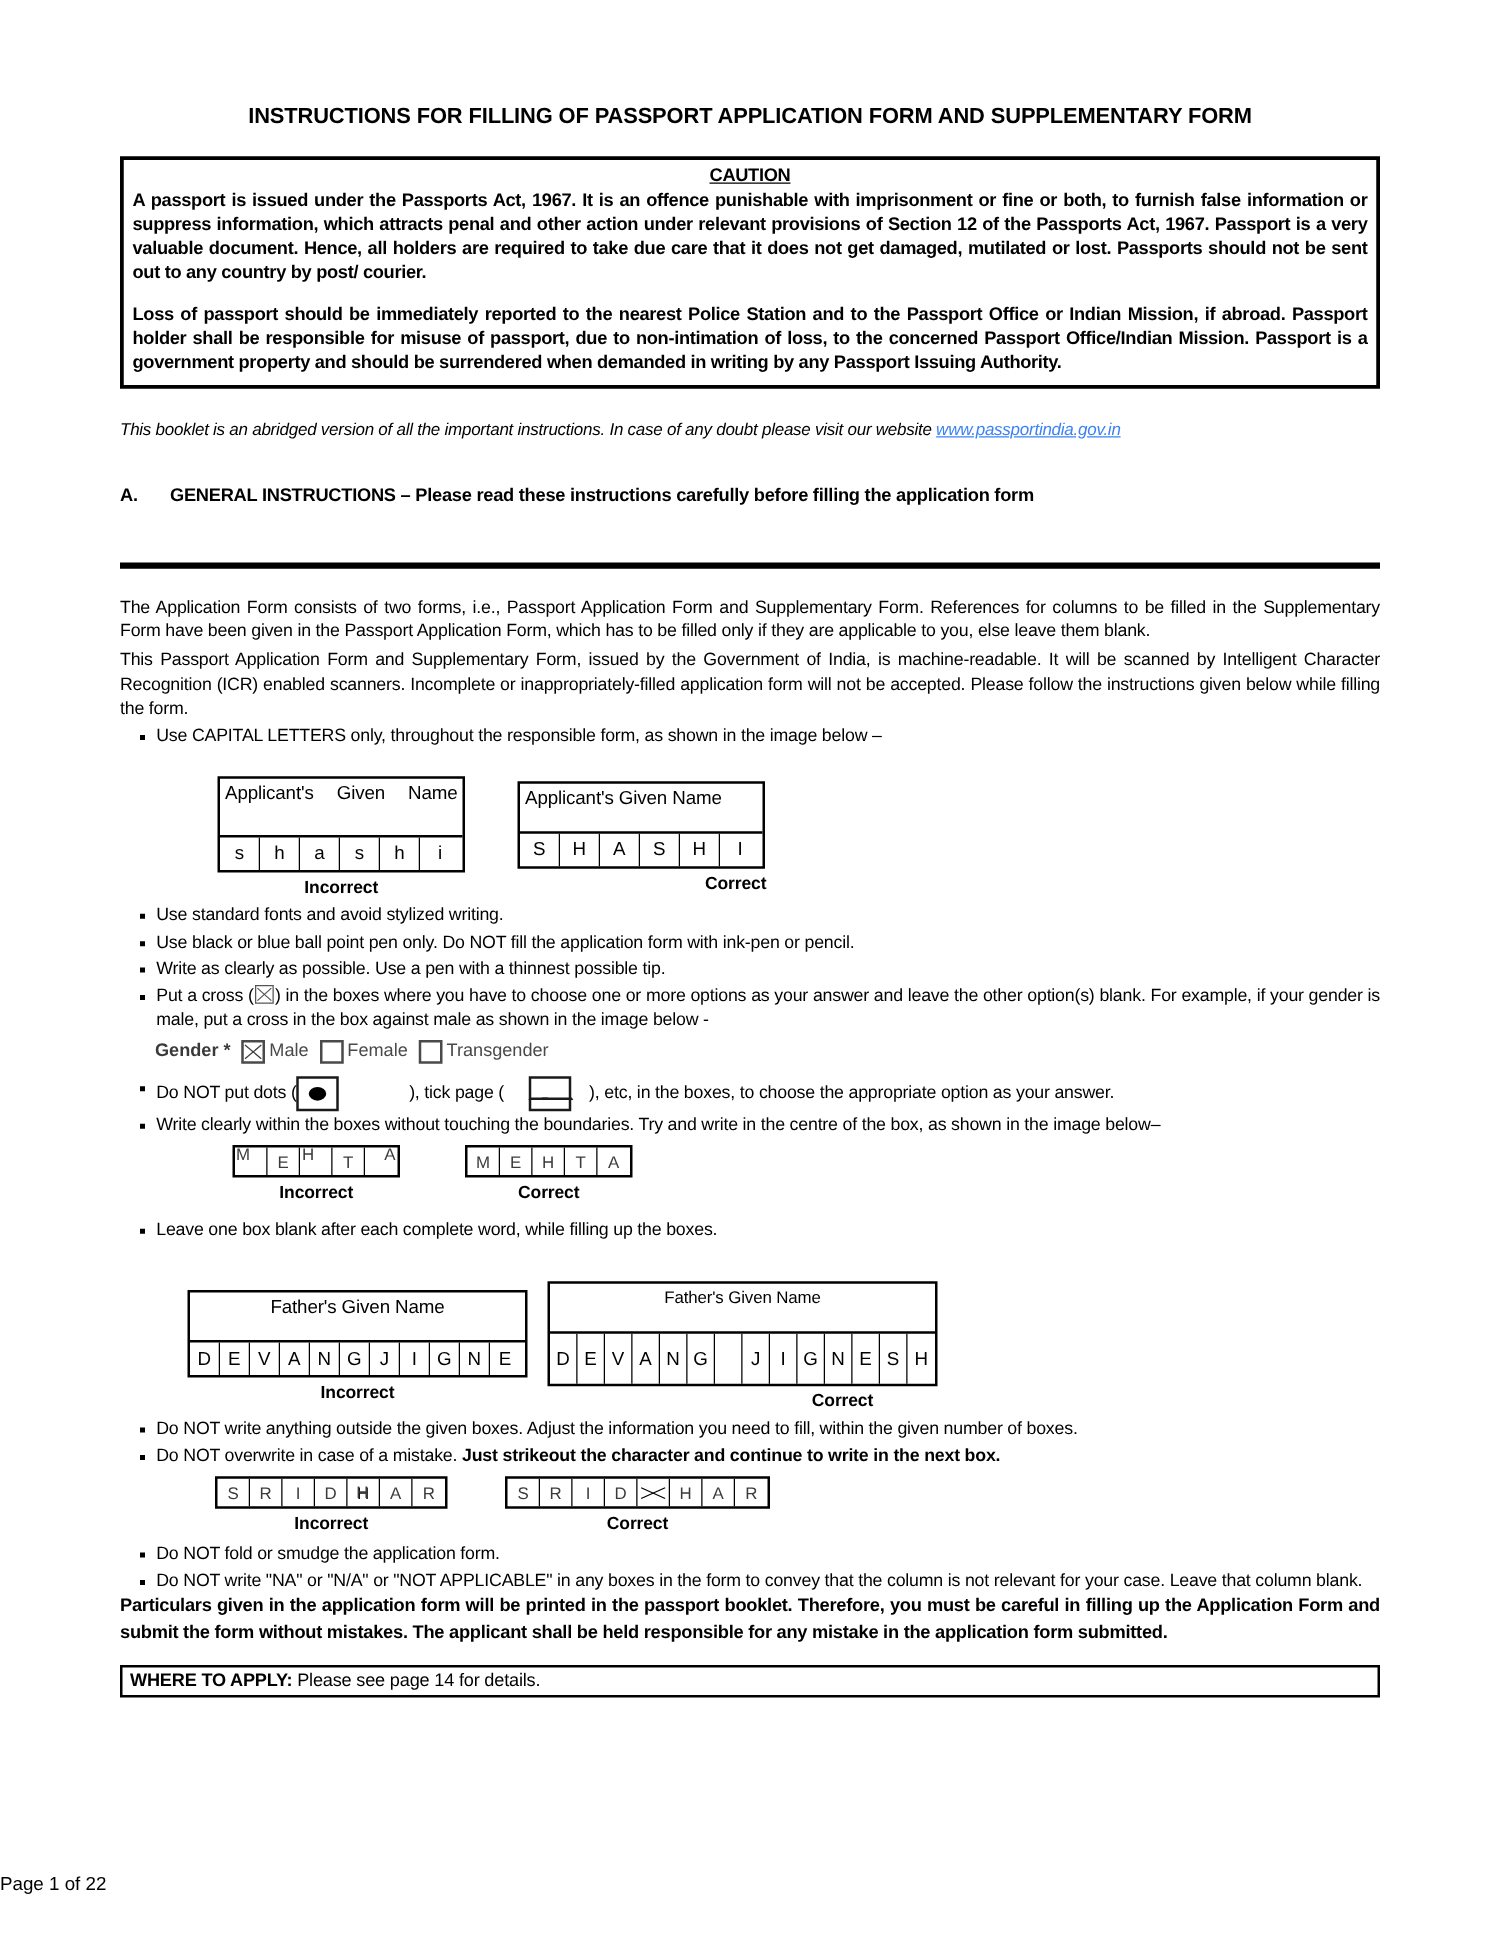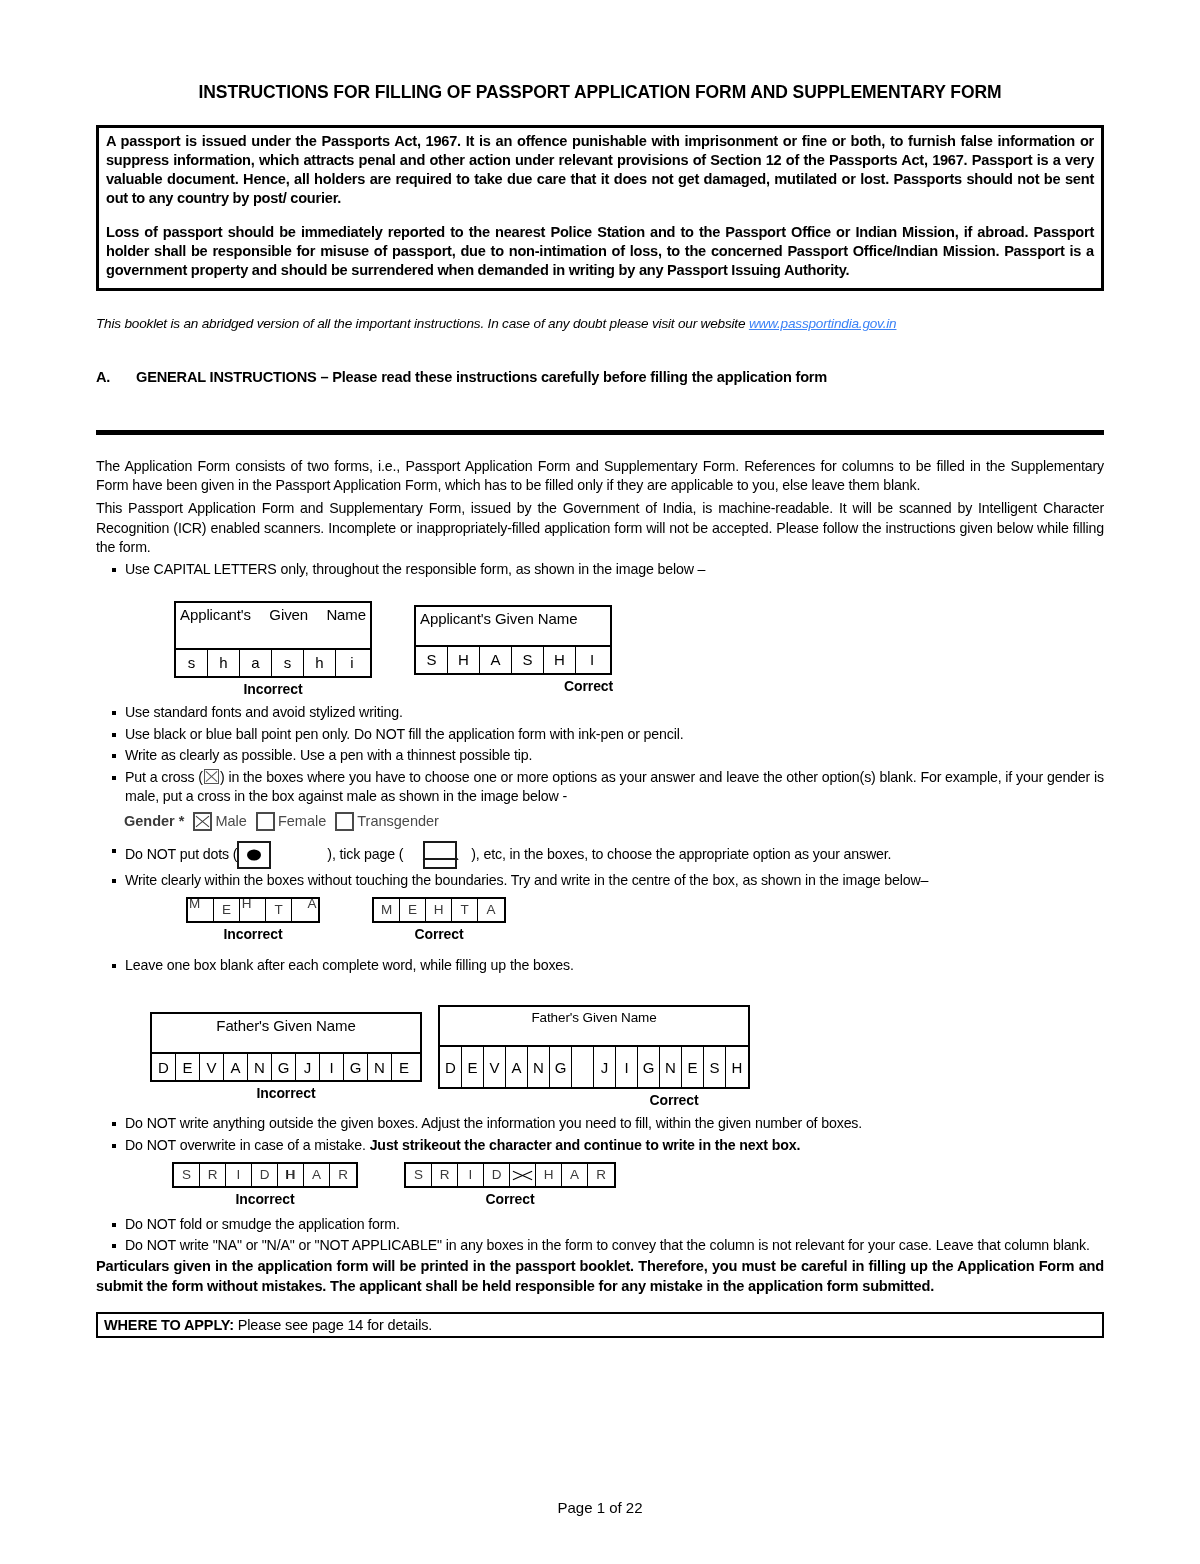--- a/index.html
+++ b/index.html
@@ -162,30 +162,31 @@
   
   .where-box {
     margin-top:16px;
     border:2.5px solid #000;
     padding:3px 6px;
     font-size:14.5px;
     letter-spacing:-0.15px;
   }
   .where-box .b { font-weight:bold; }
 
-  .footer { position:absolute; left:0; right:0; bottom:48px; text-align:center; font-size:15px; }
+  .footer { position:absolute; left:0; right:0; bottom:48px; font-size:15px; }
 </style>
 </head>
 <body>
 
 <div class="page">
 
   <div class="doc-title">INSTRUCTIONS FOR FILLING OF PASSPORT APPLICATION FORM AND SUPPLEMENTARY FORM</div>
 
   <div class="caution-box">
+    <div class="caution-head">CAUTION</div>
     <div class="caution-p">A passport is issued under the Passports Act, 1967. It is an offence punishable with imprisonment or fine or both, to furnish false information or suppress information, which attracts penal and other action under relevant provisions of Section 12 of the Passports Act, 1967. Passport is a very valuable document. Hence, all holders are required to take due care that it does not get damaged, mutilated or lost. Passports should not be sent out to any country by post/ courier.</div>
     <div class="caution-gap"></div>
     <div class="caution-p">Loss of passport should be immediately reported to the nearest Police Station and to the Passport Office or Indian Mission, if abroad. Passport holder shall be responsible for misuse of passport, due to non-intimation of loss, to the concerned Passport Office/Indian Mission. Passport is a government property and should be surrendered when demanded in writing by any Passport Issuing Authority.</div>
   </div>
 
   <div class="booklet-note">
     <span>This booklet is an abridged version of all the important instructions. In case of any doubt please visit our website </span><a class="weblink" href="#">www.passportindia.gov.in</a>
   </div>
 
   <div class="section-a">

